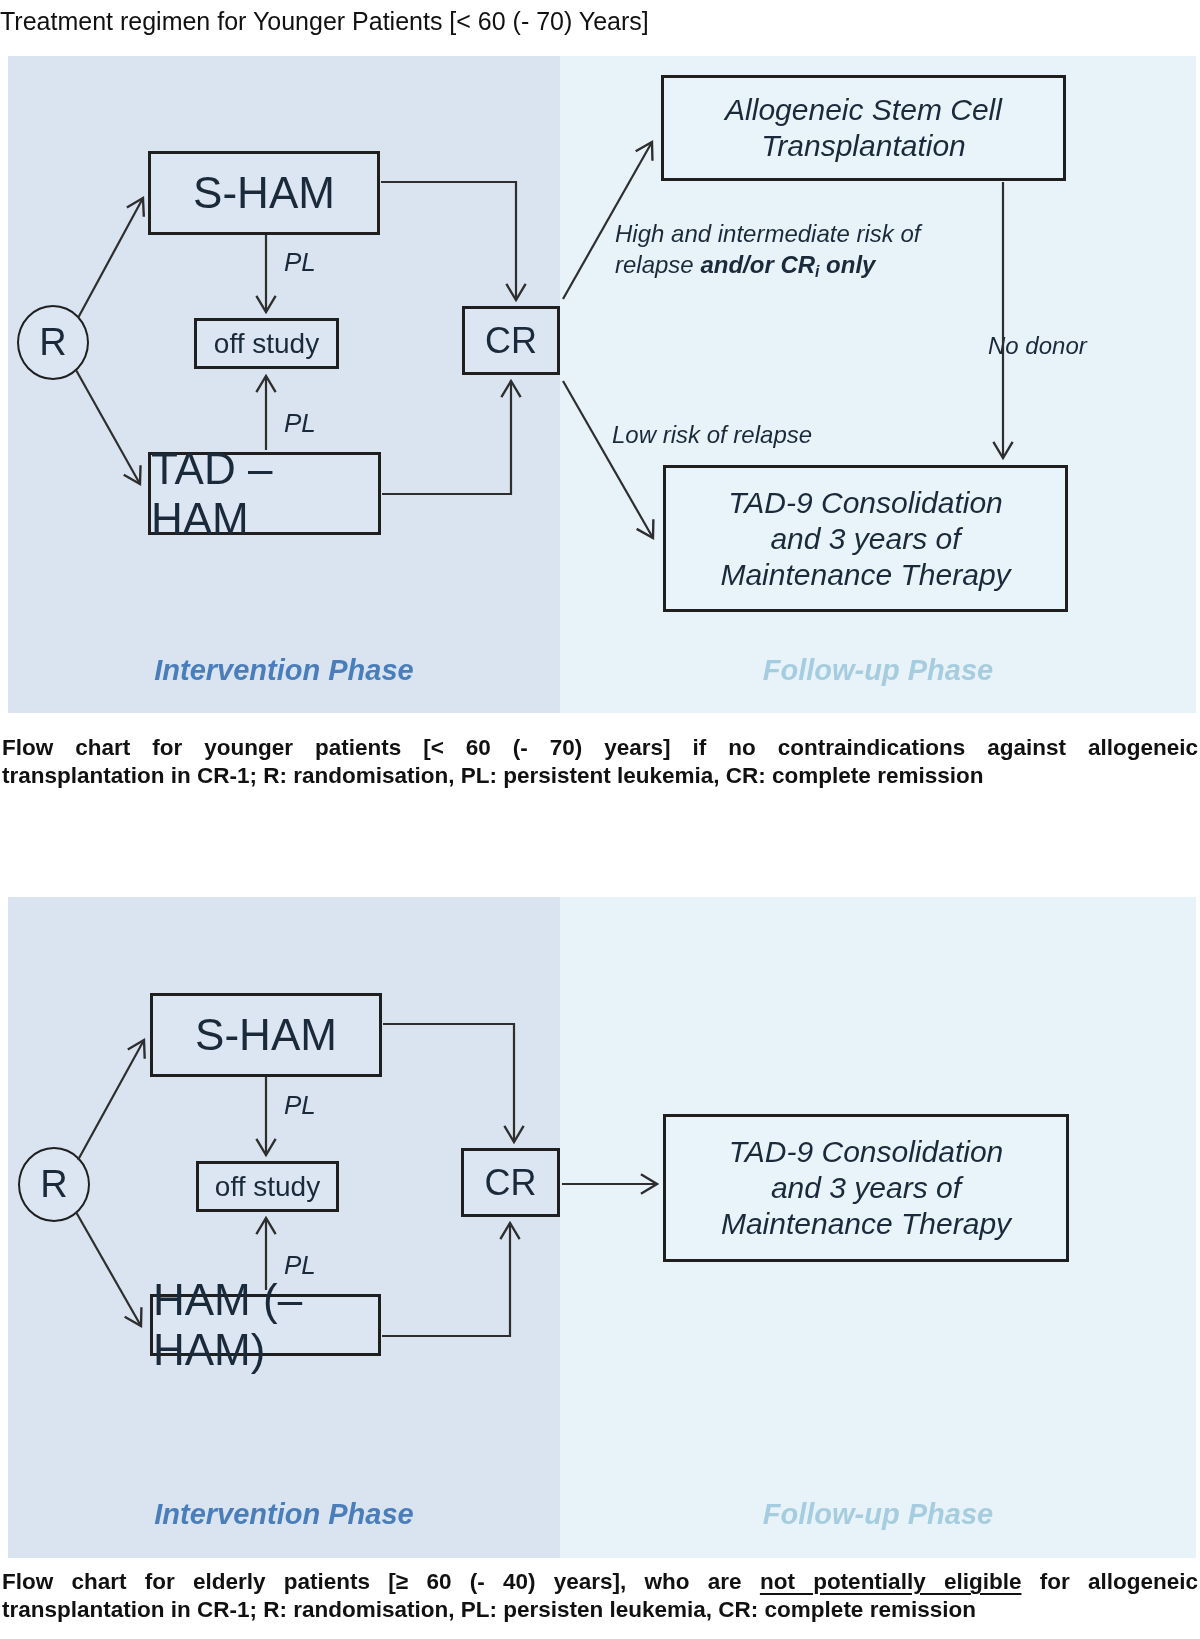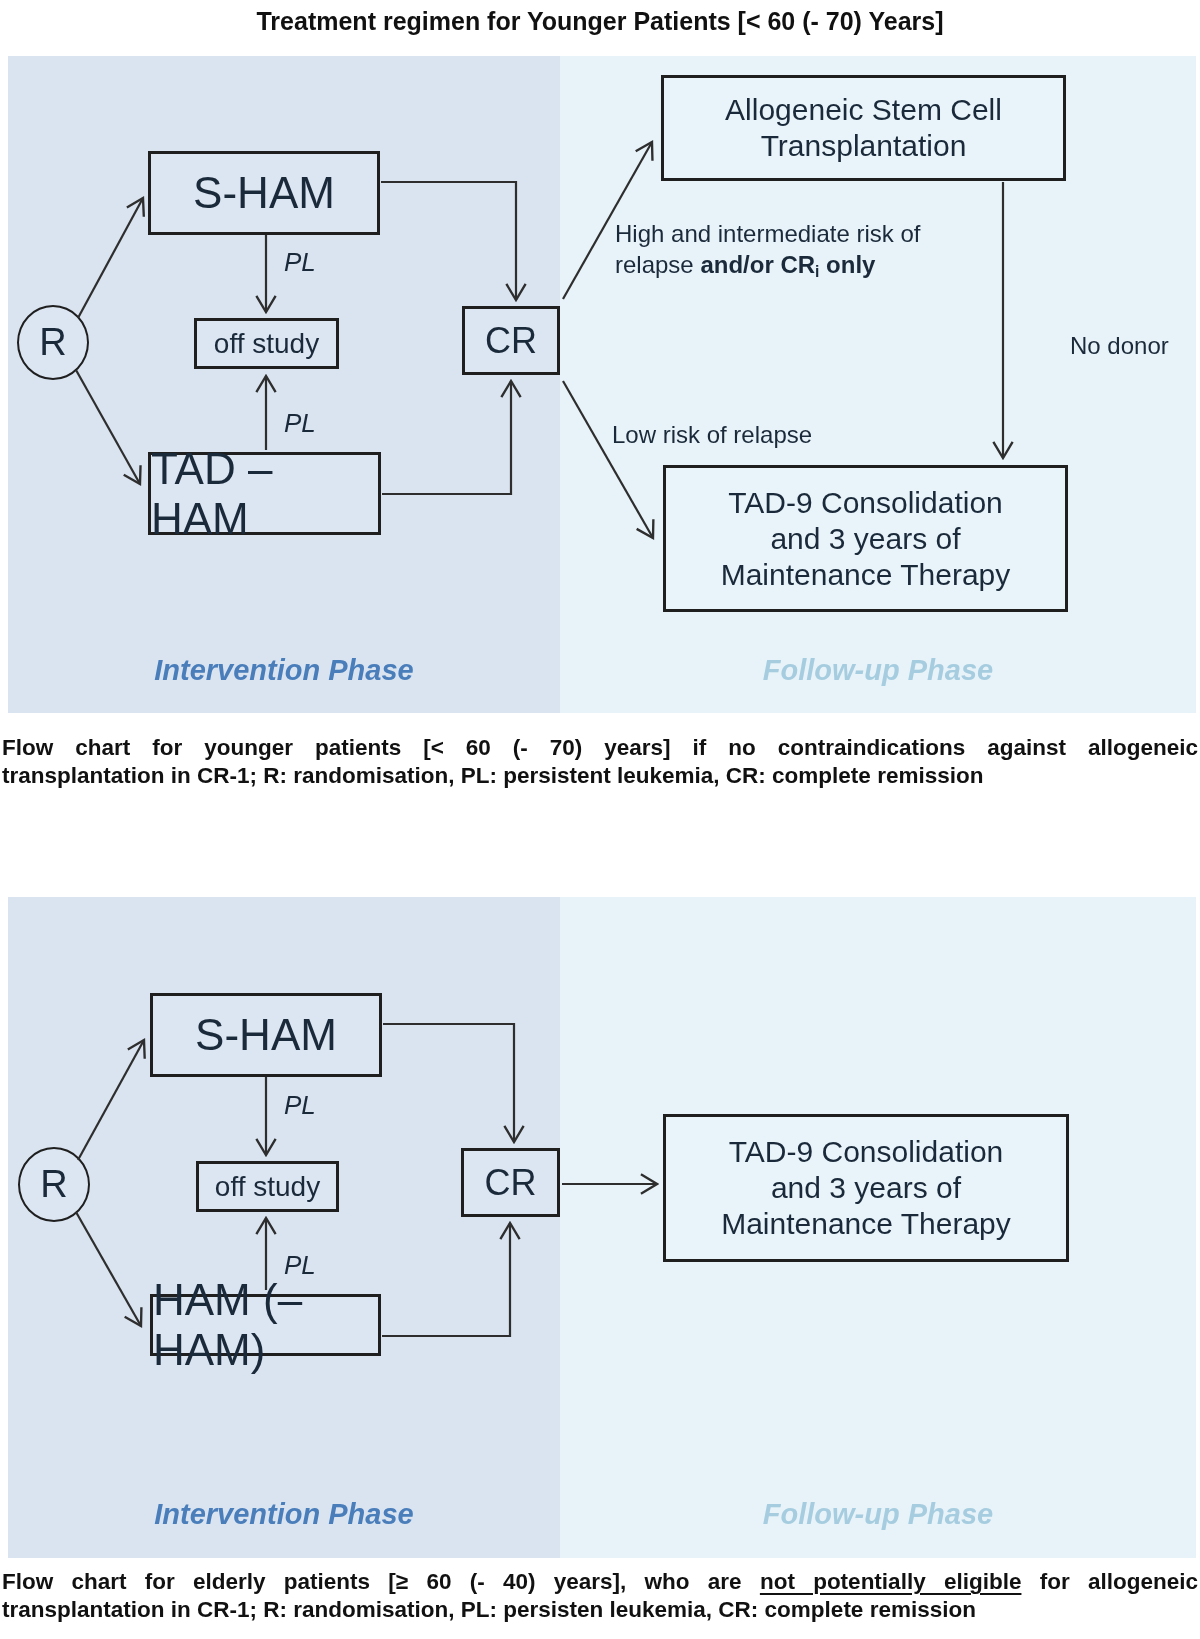--- a/index.html
+++ b/index.html
@@ -3,33 +3,33 @@
 <meta charset="utf-8">
 <style>
   html,body{margin:0;padding:0;background:#ffffff;}
   #page{
     position:relative;width:1200px;height:1639px;background:#ffffff;overflow:hidden;
     font-family:"Liberation Sans",sans-serif;color:var(--text,#111111);
   }
   .panel{position:absolute;}
   .panel-left{background:var(--panel-left,#d9e4f0);}
   .panel-right{background:var(--panel-right,#e8f3f9);}
-  .title{position:absolute;left:0;width:1200px;text-align:center;
-         font-weight:bold;font-size:25px;line-height:30px;color:var(--text,#111111);}
+  .title{position:absolute;left:0;width:1200px;text-align:left;
+         font-weight:normal;font-size:25px;line-height:30px;color:var(--text,#111111);}
   .box{position:absolute;display:flex;flex-direction:column;align-items:center;justify-content:center;
        border:3px solid var(--box-border,#1f1f1f);color:var(--box-text,#1b2a3a);box-sizing:border-box;}
   .bg-l{background:#dce6f2;}
   .bg-r{background:#e9f4fa;}
   .circle{border-radius:50%;border-width:2px;}
   .f-big{font-size:44px;}
   .f-cr{font-size:36px;}
   .f-r{font-size:38px;}
   .f-off{font-size:28px;}
-  .f-multi{font-size:30px;line-height:36px;}
-  .ann{position:absolute;font-size:24px;line-height:31px;color:var(--box-text,#1b2a3a);}
+  .f-multi{font-size:30px;line-height:36px;font-style:italic;}
+  .ann{position:absolute;font-style:italic;font-size:24px;line-height:31px;color:var(--box-text,#1b2a3a);}
   .pl{position:absolute;font-style:italic;font-size:26px;color:var(--box-text,#1b2a3a);}
   .phase{position:absolute;font-weight:bold;font-style:italic;font-size:29px;text-align:center;}
   .phase-int{color:var(--intervention-label,#4a7ebb);}
   .phase-fup{color:var(--followup-label,#a6cddf);}
   .caption{position:absolute;left:2px;width:1196px;font-weight:bold;
            font-size:22.5px;line-height:28px;color:var(--text,#111111);}
   .just{text-align:justify;text-align-last:justify;}
   .uline{text-decoration:underline;text-decoration-thickness:2px;text-underline-offset:4px;}
   sub.cri{font-size:0.65em;vertical-align:-0.25em;font-weight:bold;}
   .b{font-weight:bold;}
@@ -71,21 +71,21 @@
     <div>Maintenance Therapy</div>
   </div>
 
   <div class="pl" style="left:284px;top:247px;">PL</div>
   <div class="pl" style="left:284px;top:408px;">PL</div>
 
   <div class="ann" style="left:615px;top:218px;width:345px;">
     <span>High and intermediate risk of</span><br>
     <span>relapse </span><span class="b">and/or CR</span><sub class="cri">i</sub><span class="b"> only</span>
   </div>
-  <div class="ann" style="left:1070px;top:330px;">No donor</div>
+  <div class="ann" style="left:988px;top:330px;">No donor</div>
   <div class="ann" style="left:612px;top:419px;">Low risk of relapse</div>
 
   <div class="phase phase-int" style="left:8px;top:654px;width:552px;">Intervention Phase</div>
   <div class="phase phase-fup" style="left:560px;top:654px;width:636px;">Follow-up Phase</div>
 
   <div class="caption" style="top:734px;">
     <div class="just">Flow chart for younger patients [&lt; 60 (- 70) years] if no contraindications against allogeneic</div>
     <div>transplantation in CR-1; R: randomisation, PL: persistent leukemia, CR: complete remission</div>
   </div>
 

